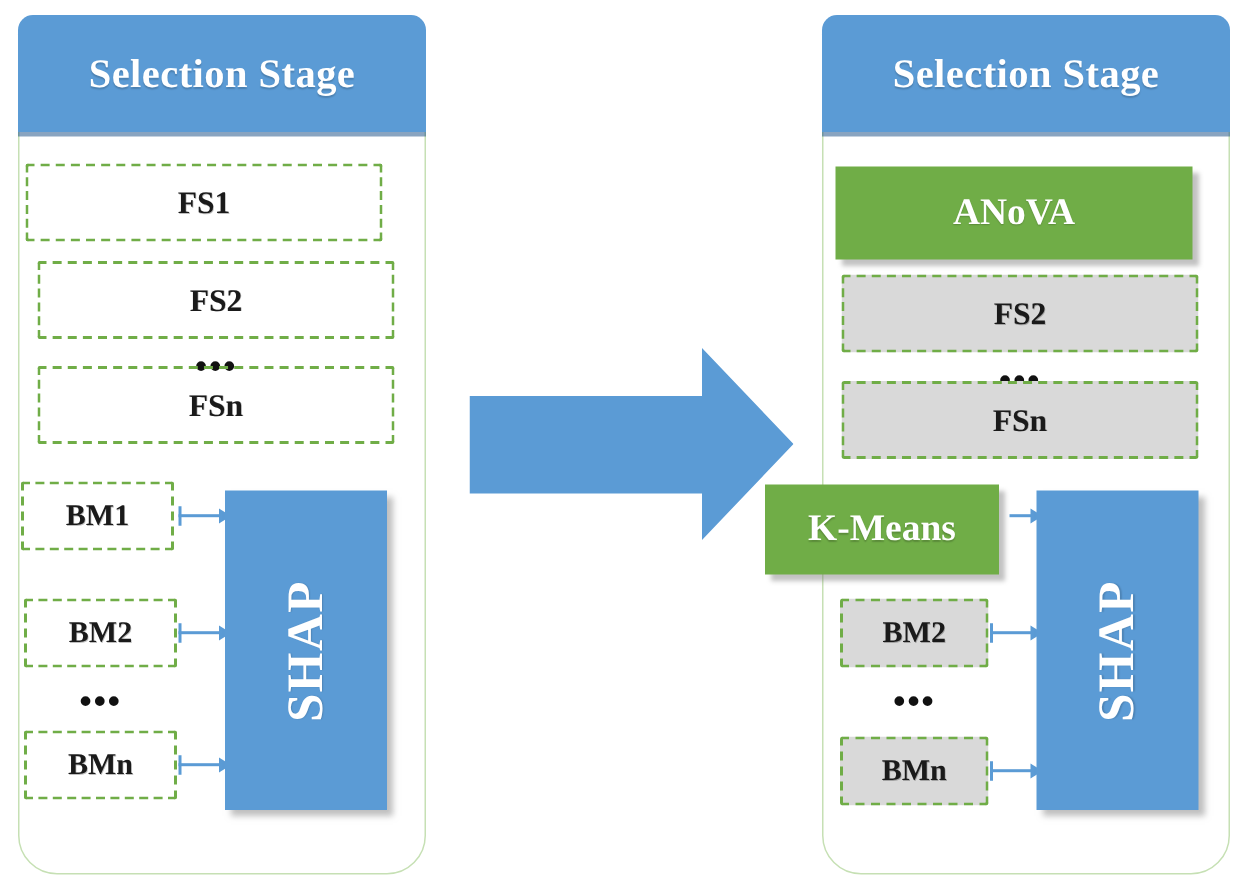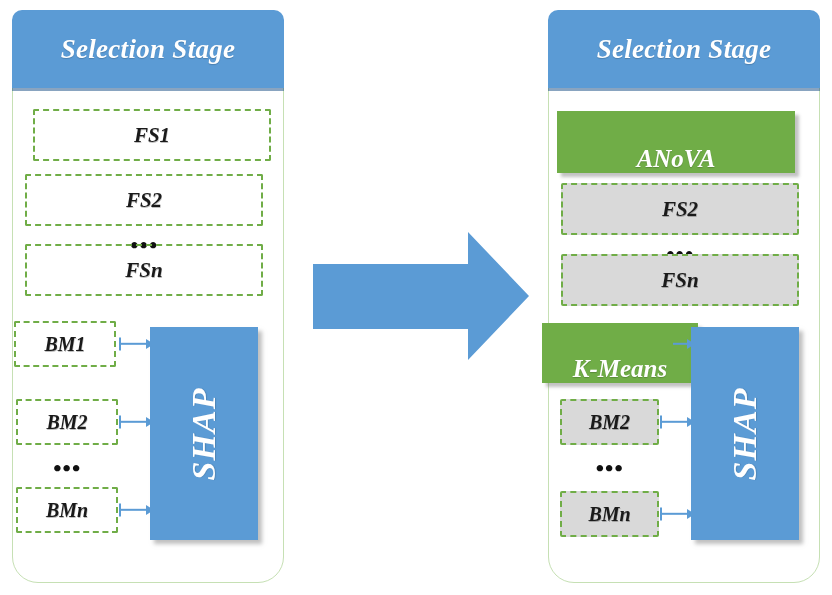--- a/index.html
+++ b/index.html
@@ -11,21 +11,21 @@
     width: 832px;
     height: 595px;
     position: relative;
     font-family: "Liberation Serif", "DejaVu Serif", serif;
     overflow: hidden;
   }
 
   .stage {
     position: absolute;
     left: 0; top: 0;
-    width: 832px; height: 595px; font-style: italic;
+    width: 832px; height: 595px;
   }
 
   
   .panel {
     position: absolute;
     border: 1.6px solid #c6e0b4;
     border-radius: 26px;
     background: #ffffff;
     box-sizing: border-box;
   }
@@ -75,21 +75,21 @@
     text-shadow: 0.5px 0.5px 0 rgba(0,0,0,0.25);
   }
   .dashed-box.small .lbl { font-size: 20px; }
 
   
   .green-box {
     position: absolute;
     background: #70ad47;
     box-sizing: border-box;
     display: flex;
-    align-items: flex-end;
+    align-items: center;
     justify-content: center;
     box-shadow: 4px 4px 3px rgba(120,120,120,0.45);
   }
   .green-box .lbl {
     color: #ffffff;
     font-weight: bold;
     font-size: 25px;
     text-shadow: 0 1px 1px rgba(0,0,0,0.2);
     white-space: nowrap;
   }
@@ -164,21 +164,21 @@
 <body>
 
 <div class="stage">
 
   <div class="panel panel-left">
 
     <div class="panel-header">
       <span class="title">Selection Stage</span>
     </div>
 
-    <div class="dashed-box" style="left:20px; top:98px; width:238px; height:52px;">
+    <div class="dashed-box" style="left:4px; top:98px; width:238px; height:52px;">
       <span class="lbl">FS1</span>
     </div>
 
     <div class="dashed-box" style="left:12px; top:163px; width:238px; height:52px;">
       <span class="lbl">FS2</span>
     </div>
 
     <div class="ellipsis" style="left:12px; top:222px; width:238px;">•••</div>
 
     <div class="dashed-box" style="left:12px; top:233px; width:238px; height:52px;">
@@ -240,21 +240,21 @@
     <div class="dashed-box filled" style="left:12px; top:172px; width:238px; height:52px;">
       <span class="lbl">FS2</span>
     </div>
 
     <div class="ellipsis" style="left:12px; top:231px; width:238px;">•••</div>
 
     <div class="dashed-box filled" style="left:12px; top:243px; width:238px; height:52px;">
       <span class="lbl">FSn</span>
     </div>
 
-    <div class="green-box" style="left:-39px; top:312px; width:156px; height:60px;margin-left:32px;">
+    <div class="green-box" style="left:-39px; top:312px; width:156px; height:60px;">
       <span class="lbl">K-Means</span>
     </div>
 
     <div class="dashed-box filled small" style="left:11px; top:388px; width:99px; height:46px;">
       <span class="lbl">BM2</span>
     </div>
 
     <div class="ellipsis" style="left:11px; top:445px; width:99px;">•••</div>
 
     <div class="dashed-box filled small" style="left:11px; top:480px; width:99px; height:46px;">

